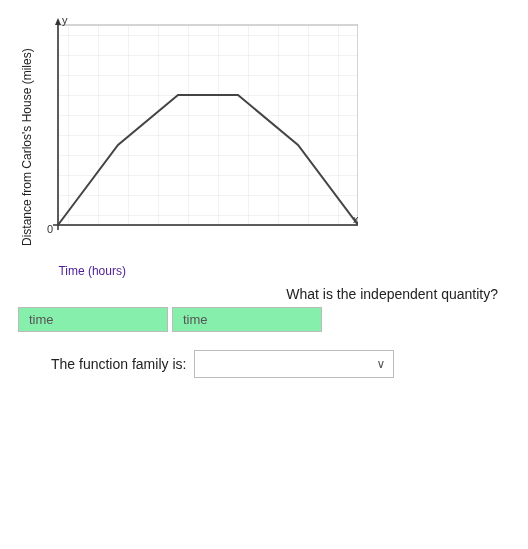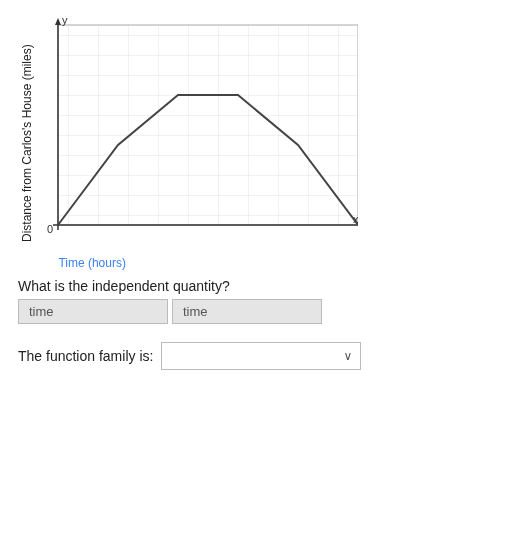--- a/index.html
+++ b/index.html
@@ -52,61 +52,63 @@
       align-items: flex-start;
     }
 
     .chart-svg-container {
       position: relative;
     }
 
     .x-axis-label {
       font-size: 12px;
       text-align: center;
-      color: #3b82f6;
-      margin-top: 8px;
+      color: #4c1d95;
+      margin-top: 16px;
       margin-left: 20px;
     }
 
     
     .questions-section {
       margin-top: 8px;
       margin-left: 8px;
       width: 480px;
     }
 
     .question-label {
       font-size: 14px;
       color: #222;
       margin-bottom: 5px;
       font-weight: normal;
+      text-align: right;
     }
 
     .answer-box {
       border: 1px solid #bbb;
       padding: 4px 10px;
       font-size: 13px;
       color: #555;
       width: 150px;
       margin-bottom: 10px;
-      background: #e5e5e5;
+      background: #86efac;
       display: inline-block;
     }
 
     .function-family-row {
       display: flex;
       align-items: center;
       margin-top: 8px;
     }
 
     .function-family-label {
       font-size: 14px;
       color: #222;
       margin-right: 8px;
       white-space: nowrap;
+      margin-left: 33px;
     }
 
     .function-family-dropdown {
       border: 1px solid #bbb;
       width: 200px;
       height: 28px;
       background: #fff;
       display: flex;
       align-items: center;
       justify-content: flex-end;

